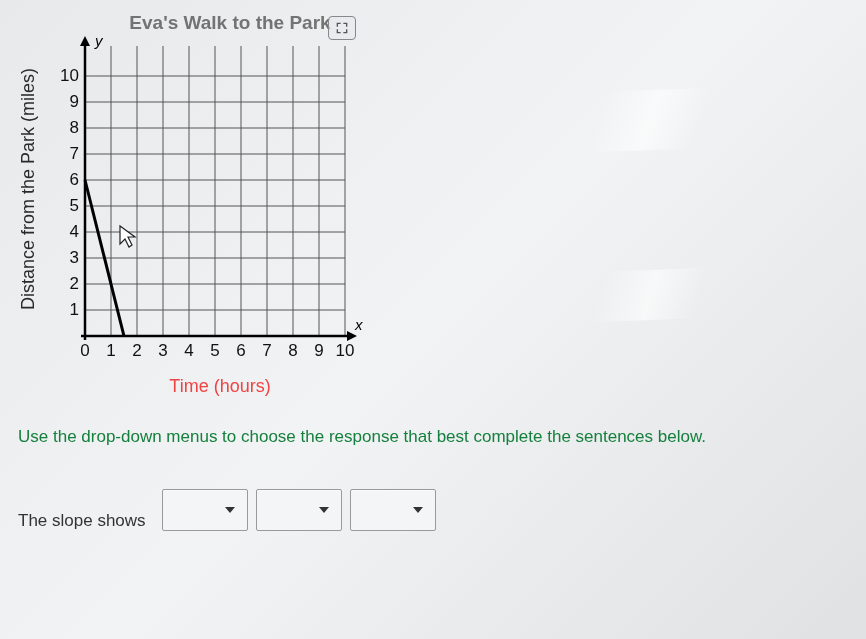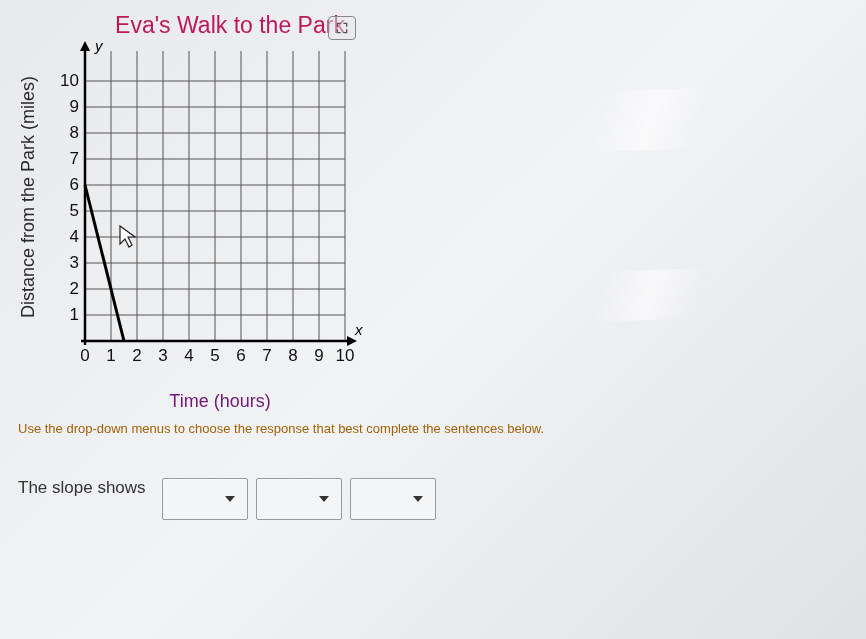--- a/index.html
+++ b/index.html
@@ -32,60 +32,60 @@
       writing-mode: vertical-rl;
       transform: rotate(180deg);
       font-size: 18px;
       font-weight: 400;
       color: #2a2a2a;
       align-self: center;
       margin-top: -30px;
     }
     .chart-wrap { position: relative; }
     .chart-title {
-      font-size: 23px;
-      font-weight: normal;
+      font-size: 19px;
+      font-weight: bold;
       text-align: center;
-      color: #be185d;
+      color: #737373;
       margin-left: 50px;
       margin-bottom: 2px;
     }
     .chart-svg { display: block; }
     .x-axis-label {
       font-size: 18px;
       font-weight: 400;
-      color: #701a75;
+      color: #ef4444;
       text-align: center;
       margin-left: 30px;
-      margin-top: 20px;
+      margin-top: 10px;
     }
     .expand-icon {
       position: absolute;
       top: 16px;
       right: 510px;
       width: 28px;
       height: 24px;
       border: 1px solid #888;
       border-radius: 4px;
       display: flex;
       align-items: center;
       justify-content: center;
       background: rgba(230,232,235,0.5);
       cursor: pointer;
     }
     .expand-icon svg { width: 16px; height: 16px; }
     .instructions {
-      margin-top: 8px;
-      font-size: 13px;
-      color: #a16207;
+      margin-top: 28px;
+      font-size: 17px;
+      color: #15803d;
       line-height: 1.4;
     }
     .sentence-row {
       display: flex;
-      align-items: flex-start;
+      align-items: flex-end;
       gap: 8px;
       margin-top: 40px;
     }
     .sentence-label {
       font-size: 17px;
       color: #333;
       margin-right: 8px;
     }
     .dropdown {
       height: 42px;

